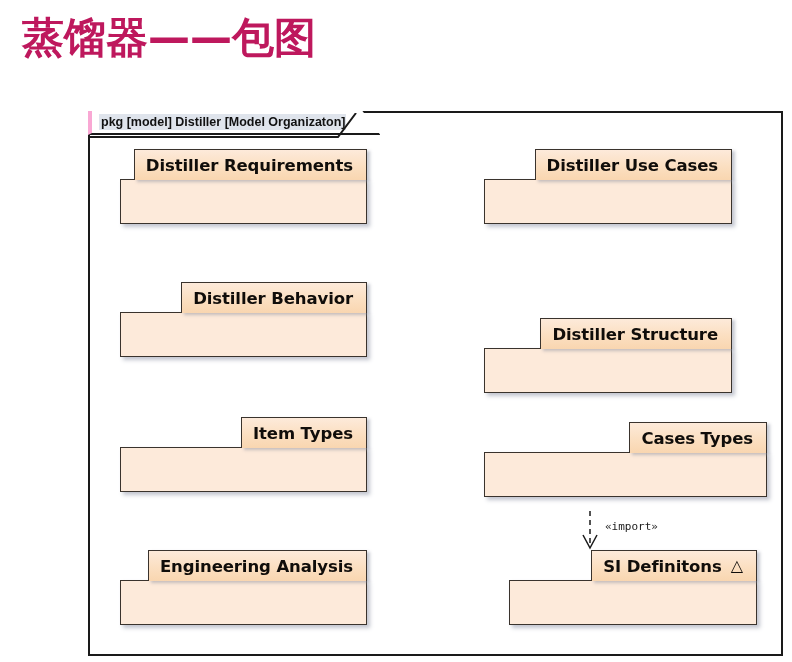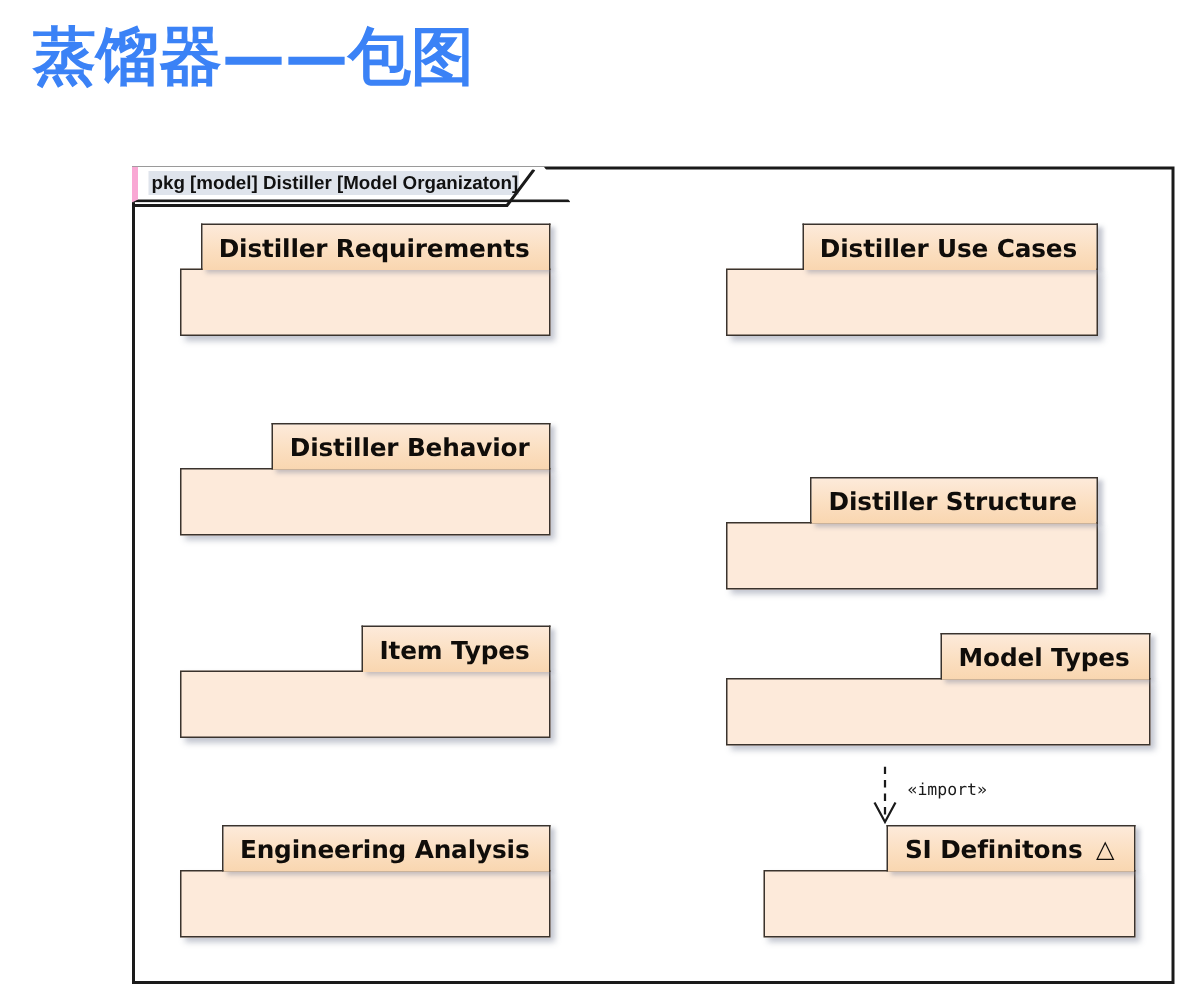--- a/index.html
+++ b/index.html
@@ -17,21 +17,21 @@
   }
 
   
   #page-title {
     position: absolute;
     left: 22px;
     top: 14px;
     font-family: "DejaVu Sans", "Liberation Sans", sans-serif;
     font-size: 42px;
     font-weight: bold;
-    color: #3b82f6;
+    color: #be185d;
     letter-spacing: 0px;
     white-space: nowrap;
     line-height: 1.15;
   }
 
   
   #diagram-frame {
     position: absolute;
     left: 88px;
     top: 111px;
@@ -185,21 +185,21 @@
 
   <div class="package" style="left:394px; top:169px;margin-top:36px;">
     <div class="pkg-tab">
       <span class="pkg-tab-label">Distiller Structure</span>
     </div>
     <div class="pkg-body" style="width:248px; height:45px;"></div>
   </div>
 
   <div class="package" style="left:394px; top:309px;">
     <div class="pkg-tab">
-      <span class="pkg-tab-label">Model Types</span>
+      <span class="pkg-tab-label">Cases Types</span>
     </div>
     <div class="pkg-body" style="width:283px; height:45px;"></div>
   </div>
 
   <div class="package" style="left:386px; top:437px;padding-left:33px;">
     <div class="pkg-tab">
       <span class="pkg-tab-label">SI Definitons</span>
       <span class="pkg-tab-badge">△</span>
     </div>
     <div class="pkg-body" style="width:248px; height:45px;"></div>

